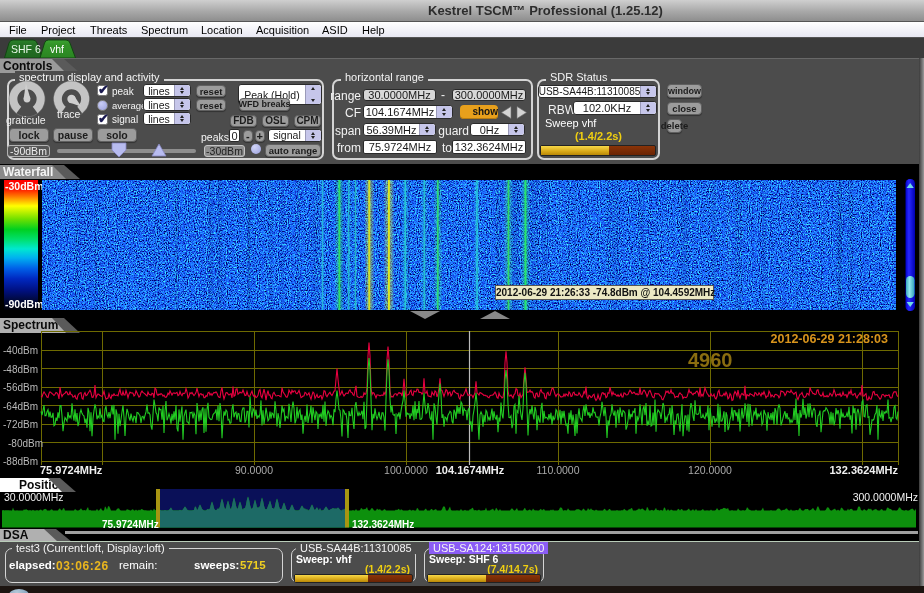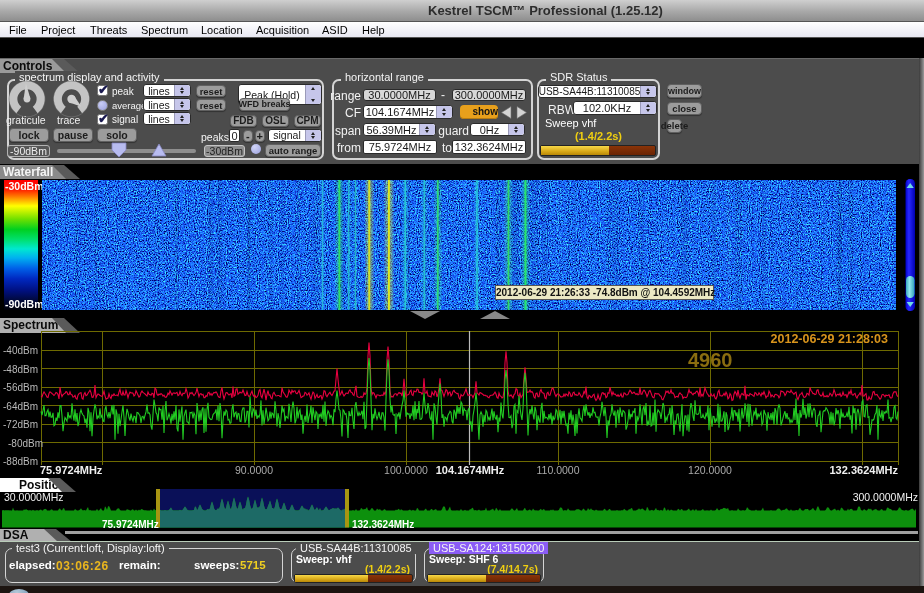--- a/index.html
+++ b/index.html
@@ -18,37 +18,56 @@
 <div style="position:absolute;left:0;top:22px;width:924px;height:16px;background:linear-gradient(#ffffff,#e8e8f2);border-bottom:1.5px solid #555;font-size:11px;color:#000">
       <span style="position:absolute;left:9px;top:2px">File</span>
       <span style="position:absolute;left:41px;top:2px">Project</span>
       <span style="position:absolute;left:90px;top:2px">Threats</span>
       <span style="position:absolute;left:141px;top:2px">Spectrum</span>
       <span style="position:absolute;left:201px;top:2px">Location</span>
       <span style="position:absolute;left:256px;top:2px">Acquisition</span>
       <span style="position:absolute;left:322px;top:2px">ASID</span>
       <span style="position:absolute;left:362px;top:2px">Help</span>
     </div>
+<div style="position:absolute;left:0;top:38px;width:924px;height:20px;background:#3b3b3b">
+<svg width="110" height="20" xmlns="http://www.w3.org/2000/svg">
+<defs>
+          <linearGradient id="tg1" x1="0" y1="0" x2="0" y2="1">
+            <stop offset="0" stop-color="#2b822b"></stop>
+            <stop offset="0.25" stop-color="#257225"></stop>
+            <stop offset="1" stop-color="#1f661f"></stop>
+          </linearGradient>
+<linearGradient id="tg2" x1="0" y1="0" x2="0" y2="1">
+            <stop offset="0" stop-color="#3ca432"></stop>
+            <stop offset="0.25" stop-color="#339428"></stop>
+            <stop offset="1" stop-color="#2a8522"></stop>
+          </linearGradient>
+        </defs>
+<path d="M4.5 20 L9 5 Q10 2 13 2 L33 2 Q36 2 37 5 L42 20 Z" fill="url(#tg1)" stroke="#124512" stroke-width="1"></path>
+<path d="M40 20 L44.5 5 Q45.5 2 48.5 2 L66 2 Q69 2 70 5 L75.5 20 Z" fill="url(#tg2)" stroke="#124512" stroke-width="1"></path>
+<text x="11" y="15" font-size="10.5" fill="#e8f8e8" font-family="Liberation Sans,sans-serif">SHF 6</text>
+<text x="50" y="15" font-size="10.5" fill="#ffffff" font-family="Liberation Sans,sans-serif">vhf</text>
+</svg></div>
 <div style="position:absolute;left:0;top:58px;width:920px;height:106px;background:#4c4c4c;border-top:1px solid #686868"></div>
 <div style="position:absolute;left:0px;top:59px;width:80px;height:14px;background:#5a5a5a;clip-path:polygon(0 0,64px 0,80px 100%,0 100%)"></div>
 <div style="position:absolute;left:0px;top:59px;width:66px;height:14px;background:#9a9a9a;clip-path:polygon(0 0,52px 0,66px 100%,0 100%);color:#0a0a0a;font-weight:bold;font-size:12px;line-height:14px;padding-left:3px;box-sizing:border-box">Controls</div>
 <div class="fs" style="left:7px;top:79px;width:317px;height:81px"></div>
 <div class="lg" style="left:15px;top:71px">spectrum display and activity</div>
 <svg width="100" height="42" style="position:absolute;left:5px;top:81px" xmlns="http://www.w3.org/2000/svg">
       <circle cx="22" cy="18" r="17.9" fill="none" stroke="#757575" stroke-width="1" opacity="0.7"></circle>
       <path d="M13.8,28.9 A13.7,13.7 0 1 1 30.2,28.9" fill="none" stroke="#c4c4c4" stroke-width="8.1"></path>
       <circle cx="22" cy="18" r="3.4" fill="#cfcfcf"></circle>
       <path d="M20.9,1.9 L25.4,17.8 L18.6,18.2 Z" fill="#cfcfcf"></path>
       <circle cx="66.5" cy="18" r="17.9" fill="none" stroke="#757575" stroke-width="1" opacity="0.7"></circle>
       <path d="M58.3,28.9 A13.7,13.7 0 1 1 74.7,28.9" fill="none" stroke="#c4c4c4" stroke-width="8.1"></path>
       <circle cx="66.5" cy="18" r="4.2" fill="#cfcfcf"></circle>
       <path d="M76.4,25.8 L63.9,21.3 L69.1,14.7 Z" fill="#cfcfcf"></path>
     </svg>
 <div style="position:absolute;left:6px;top:114px;font-size:10.5px;color:#f0f0f0;white-space:nowrap">graticule</div>
-<div style="position:absolute;left:57px;top:114px;font-size:10.5px;color:#f0f0f0;white-space:nowrap">trace</div>
+<div style="position:absolute;left:57px;top:108px;font-size:10.5px;color:#f0f0f0;white-space:nowrap">trace</div>
 <div class="btn" style="left:9px;top:128px;width:40px;height:13.5px;font-size:10.5px">lock</div>
 <div class="btn" style="left:53px;top:128px;width:40px;height:13.5px;font-size:10.5px">pause</div>
 <div class="btn" style="left:97px;top:128px;width:40px;height:13.5px;font-size:10.5px">solo</div>
 <div style="position:absolute;left:7px;top:145px;width:43px;height:12px;background:#565656;border:1.5px solid #b2b2b2;border-radius:3px;color:#ececec;font-size:10.5px;text-align:center;line-height:10px">-90dBm</div>
 <div style="position:absolute;left:57px;top:149px;width:139px;height:4px;background:#8e8e8e;border-radius:2px"></div>
 <svg width="150" height="18" style="position:absolute;left:52px;top:140px" xmlns="http://www.w3.org/2000/svg">
 <path d="M60 3 L74 3 L74 10 L67 17 L60 10 Z" fill="#b8bcf0" stroke="#8888c0" stroke-width="0.8"></path>
 <path d="M100 16 L107 4 L114 16 Z" fill="#b8bcf0" stroke="#8888c0" stroke-width="0.8"></path>
 </svg>
 <div style="position:absolute;left:204px;top:145px;width:41px;height:12px;background:#8e8e8e;border:1.5px solid #c4c4c4;border-radius:3px;color:#222;font-size:10.5px;text-align:center;line-height:10px">-30dBm</div>
@@ -358,21 +377,21 @@
 <div style="position:absolute;left:352px;top:518.5px;font-size:10px;font-weight:bold;color:#ffffff">132.3624MHz</div>
 <div style="position:absolute;left:65px;top:531px;width:853px;height:2.5px;background:#a0a0a0"></div>
 <div style="position:absolute;left:0px;top:529px;width:72px;height:13px;background:#5a5a5a;clip-path:polygon(0 0,56px 0,72px 100%,0 100%)"></div>
 <div style="position:absolute;left:0px;top:529px;width:58px;height:13px;background:#b0b0b0;clip-path:polygon(0 0,44px 0,58px 100%,0 100%);color:#0a0a0a;font-weight:bold;font-size:12px;line-height:13px;padding-left:3px;box-sizing:border-box">DSA</div>
 <div style="position:absolute;left:0;top:541px;width:920px;height:1.5px;background:#b9ccb9"></div>
 <div style="position:absolute;left:0;top:542px;width:920px;height:44px;background:#4c4c4c"></div>
 <div class="fs" style="left:5px;top:548px;width:278px;height:35px;border-width:1.5px"></div>
 <div class="lg" style="left:12px;top:542px;background:#4c4c4c">test3 (Current:loft, Display:loft)</div>
 <div style="position:absolute;left:9px;top:559px;font-weight:bold;font-size:11.5px;color:#ffffff;white-space:nowrap">elapsed:</div>
 <div style="position:absolute;left:56px;top:559px;font-weight:bold;font-size:12px;letter-spacing:0.6px;color:#eab61e;white-space:nowrap">03:06:26</div>
-<div style="position:absolute;left:119px;top:559px;font-weight:bold;font-size:11.5px;color:#ffffff;white-space:nowrap">remain:</div>
+<div style="position:absolute;left:119px;top:559px;font-weight:normal;font-size:11.5px;color:#ffffff;white-space:nowrap">remain:</div>
 <div style="position:absolute;left:194px;top:559px;font-weight:bold;font-size:11.5px;color:#ffffff;white-space:nowrap">sweeps:</div>
 <div style="position:absolute;left:240px;top:559px;font-weight:bold;font-size:11.5px;color:#f0d020;white-space:nowrap">5715</div>
 <div class="fs" style="left:291px;top:548px;width:125px;height:35px;border-width:1.5px"></div>
 <div class="lg" style="left:296px;top:542px;background:#4c4c4c">USB-SA44B:11310085</div>
 <div style="position:absolute;left:296px;top:553px;font-weight:bold;font-size:10.5px;color:#ffffff;white-space:nowrap">Sweep: vhf</div>
 <div style="position:absolute;left:296px;top:563px;width:114px;text-align:right;font-size:10.5px;font-weight:bold;color:#f0cf10">(1.4/2.2s)</div>
 <div style="position:absolute;left:294px;top:574px;width:119px;height:9px;border:1px solid #222;border-radius:2px;background:linear-gradient(#8a3408,#6a2404)">
 <div style="position:absolute;left:0;top:0;width:62%;height:100%;background:linear-gradient(#f8d848,#d8a818 60%,#b88808)"></div>
     </div>
 <div class="fs" style="left:424px;top:548px;width:120px;height:35px;border-width:1.5px"></div>

